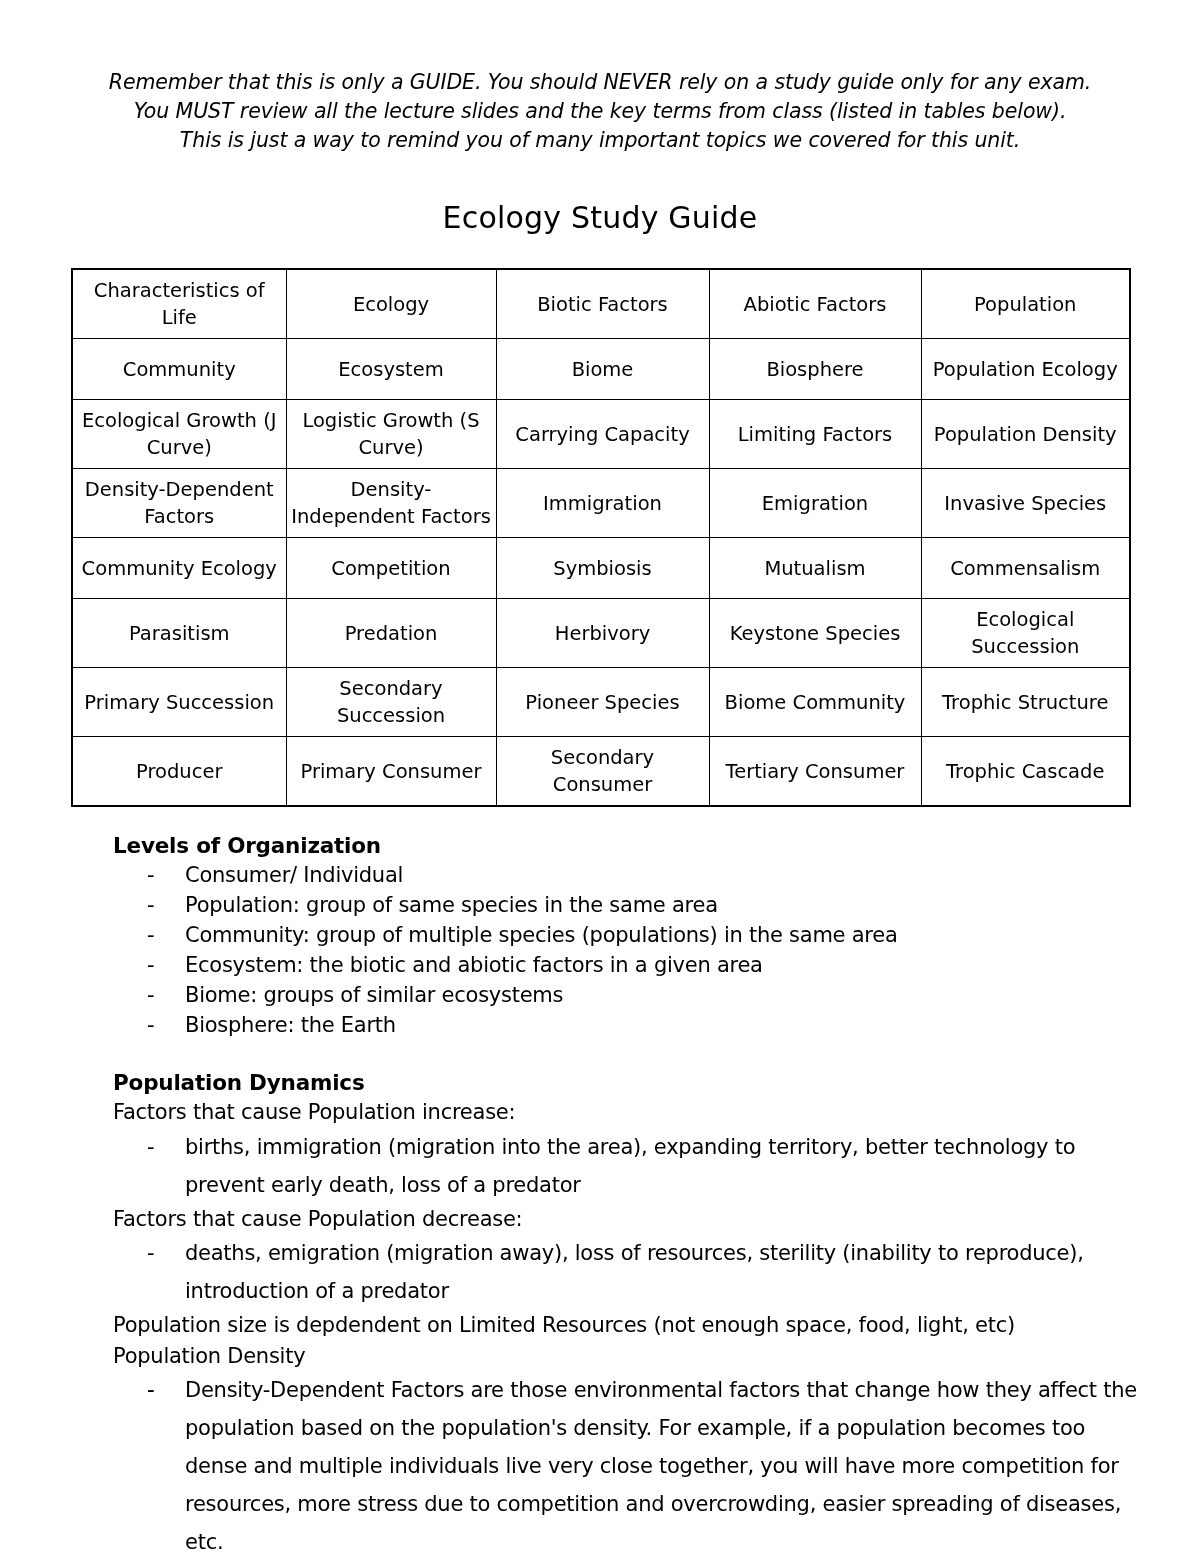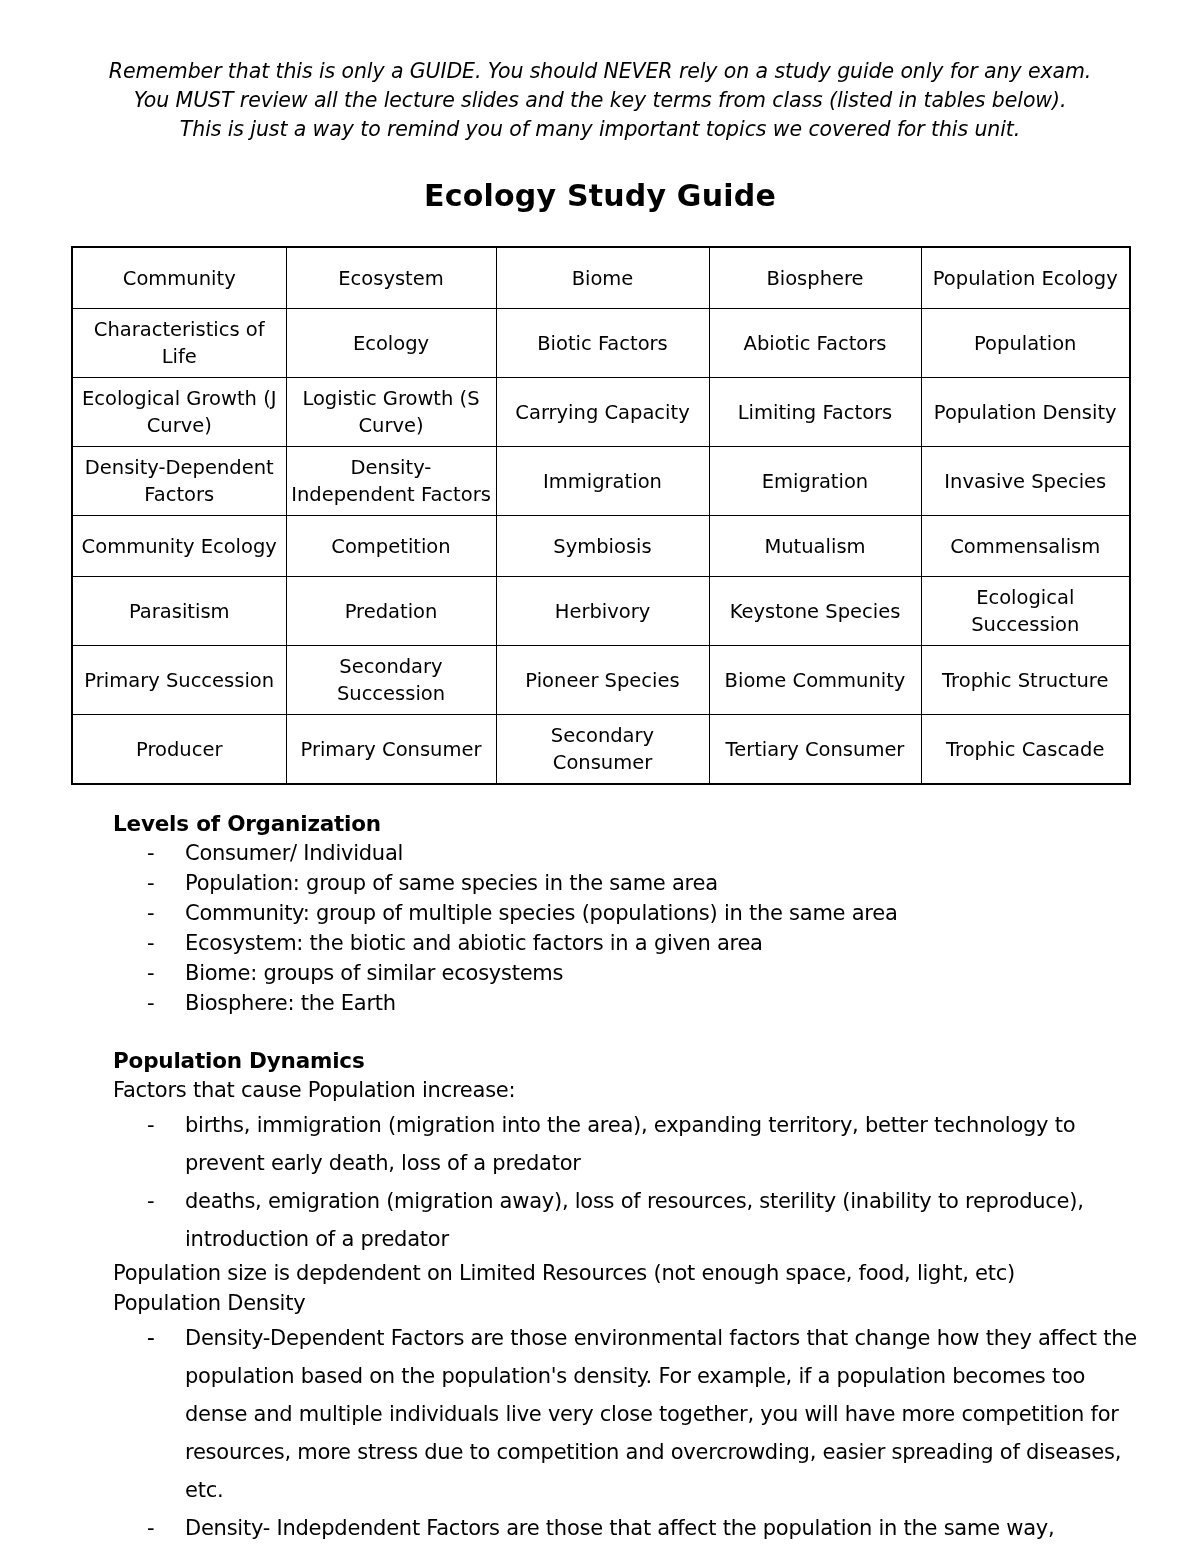--- a/index.html
+++ b/index.html
@@ -17,39 +17,39 @@
   .page {
     position: relative;
     width: 1200px;
     min-height: 1553px;
     box-sizing: border-box;
     padding: 0;
   }
 
   
   .intro {
-    margin: 1px;
+    margin: 12px;
     padding-top: 56px;
     text-align: center;
     font-style: italic;
     font-size: 20.5px;
     line-height: 29px;
     font-family: "DejaVu Sans", sans-serif;
     font-weight: 400;
     letter-spacing: -0.1px;
   }
   .intro-line { display: block; white-space: nowrap; }
 
   
   .doc-title {
     margin: 0;
     padding-top: 33px;
     text-align: center;
     font-size: 30px;
-    font-weight: 700;
+    font-weight: 400;
     letter-spacing: 0.2px;
     font-family: "DejaVu Sans", sans-serif;
   }
 
   
   .terms-table-wrap {
     margin: 0;
     padding-top: 33px;
   }
   table.terms {
@@ -139,34 +139,34 @@
     <table class="terms">
       <colgroup>
         <col class="c1">
           <col class="c2">
           <col class="c3">
           <col class="c4">
           <col class="c5">
       </colgroup>
       <tbody>
         <tr>
+          <td>Characteristics of Life</td>
+          <td>Ecology</td>
+          <td>Biotic Factors</td>
+          <td>Abiotic Factors</td>
+          <td>Population</td>
+        </tr>
+        <tr>
           <td>Community</td>
           <td>Ecosystem</td>
           <td>Biome</td>
           <td>Biosphere</td>
           <td>Population Ecology</td>
         </tr>
         <tr>
-          <td>Characteristics of Life</td>
-          <td>Ecology</td>
-          <td>Biotic Factors</td>
-          <td>Abiotic Factors</td>
-          <td>Population</td>
-        </tr>
-        <tr>
           <td>Ecological Growth (J Curve)</td>
           <td>Logistic Growth (S Curve)</td>
           <td>Carrying Capacity</td>
           <td>Limiting Factors</td>
           <td>Population Density</td>
         </tr>
         <tr>
           <td>Density-Dependent Factors</td>
           <td>Density-Independent Factors</td>
           <td>Immigration</td>
@@ -241,20 +241,21 @@
     <h2 class="heading">Population Dynamics</h2>
 
     <p class="para">Factors that cause Population increase:</p>
     <ul class="dashlist loose">
       <li>
         <span class="dash">-</span>
         <span>births, immigration (migration into the area), expanding territory, better technology to prevent early death, loss of a predator</span>
       </li>
     </ul>
 
+    <p class="para">Factors that cause Population decrease:</p>
     <ul class="dashlist loose">
       <li>
         <span class="dash">-</span>
         <span>deaths, emigration (migration away), loss of resources, sterility (inability to reproduce), introduction of a predator</span>
       </li>
     </ul>
 
     <p class="para">Population size is depdendent on Limited Resources (not enough space, food, light, etc)</p>
     <p class="para">Population Density</p>
 

